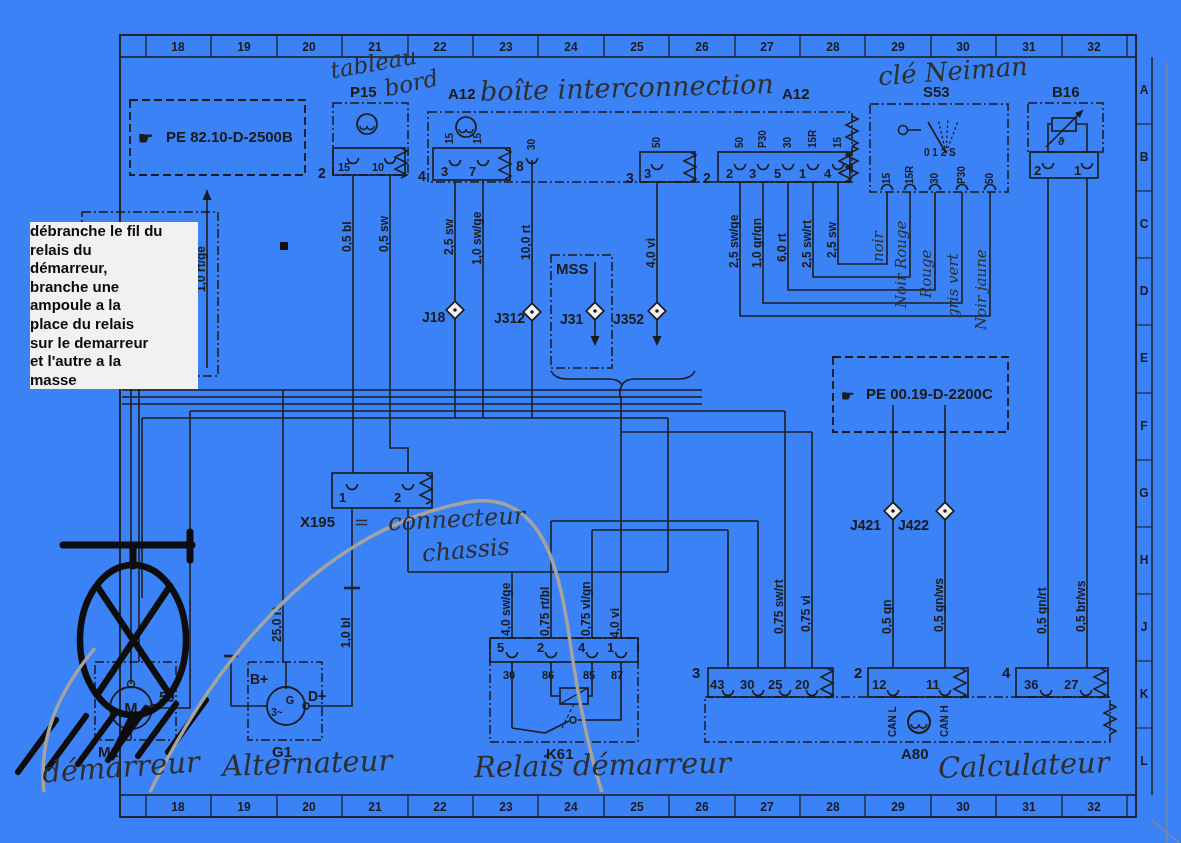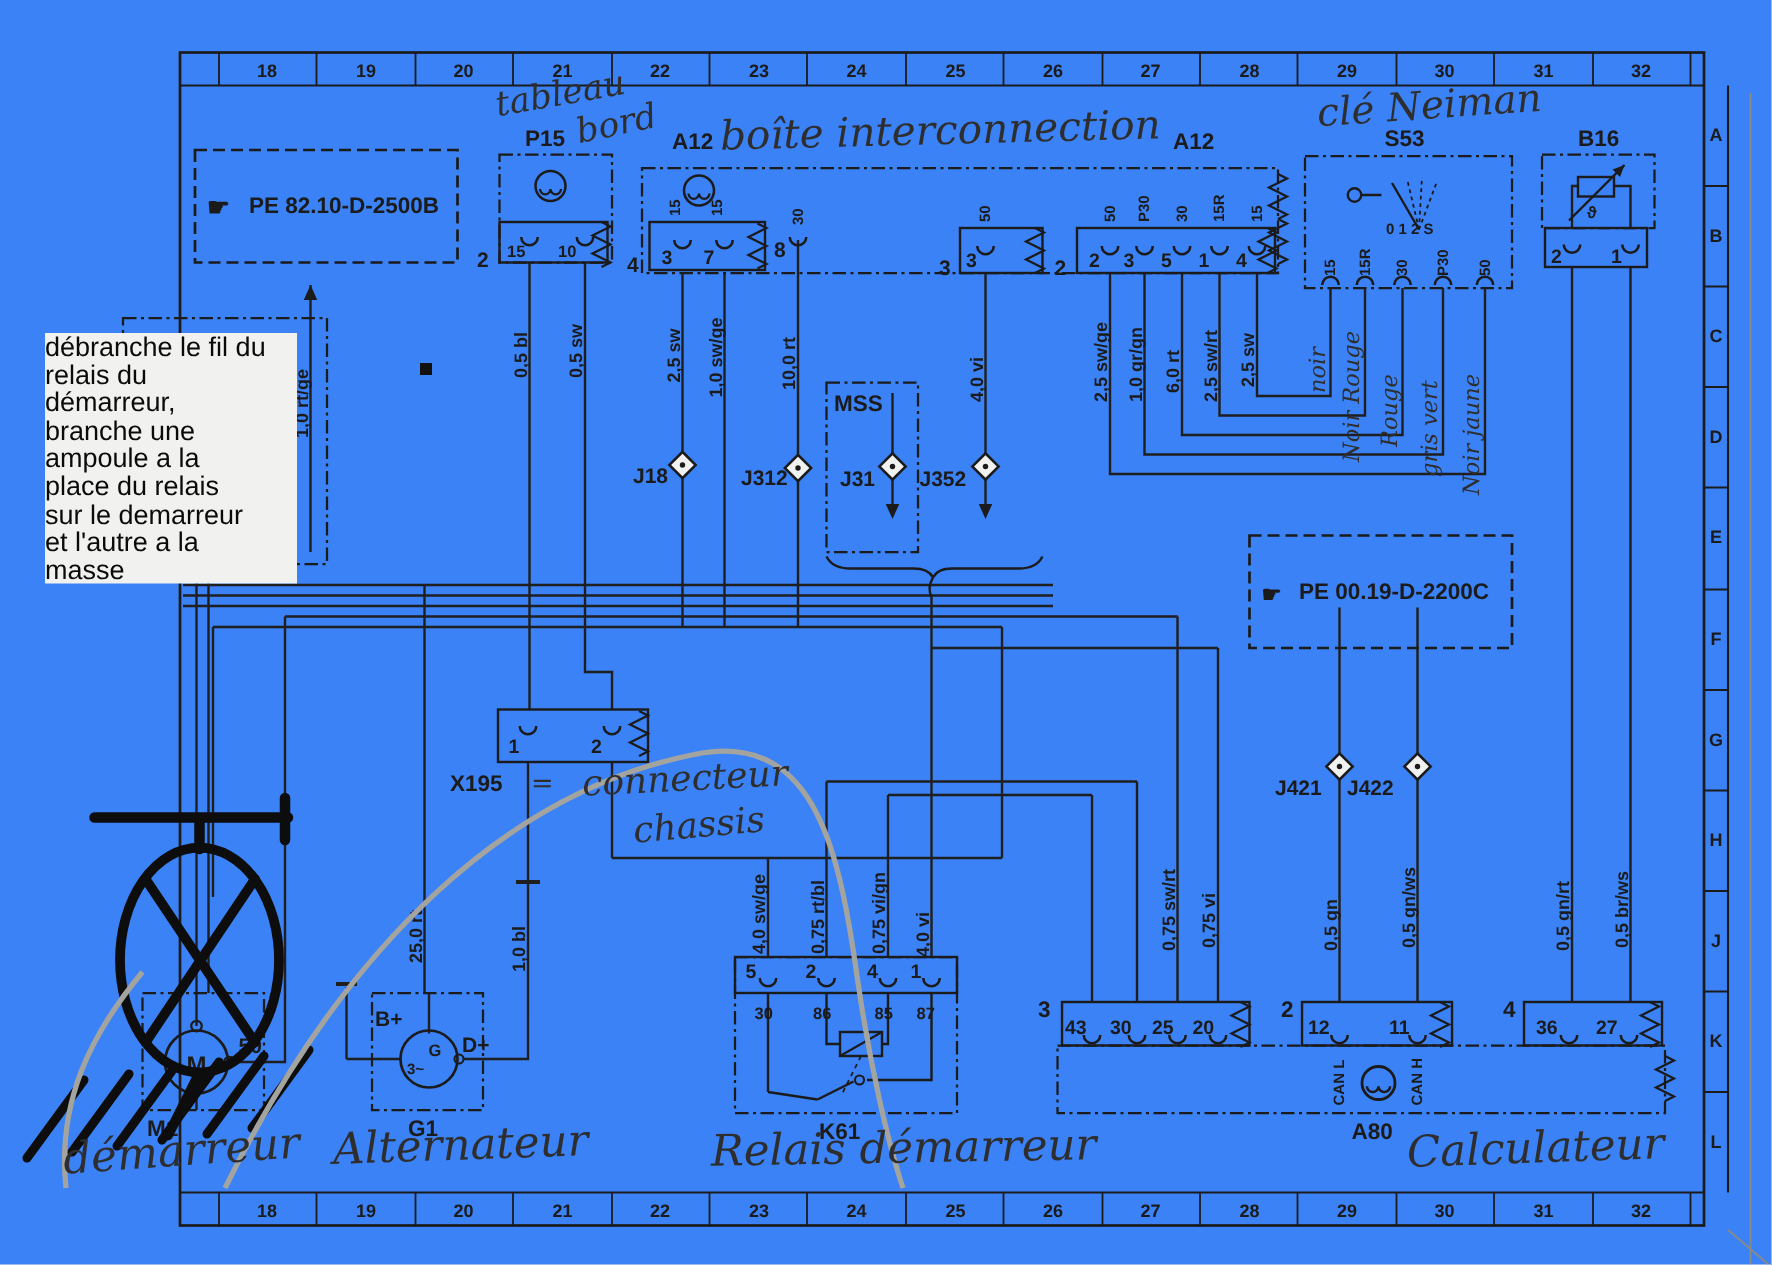--- a/index.html
+++ b/index.html
@@ -5,21 +5,21 @@
   html,body{margin:0;padding:0;background:#e8e8e6;}
   .stage{position:relative;width:1181px;height:843px;background:#3b82f6;overflow:hidden;
          font-family:"Liberation Sans",sans-serif;}
   .stage svg{position:absolute;left:0;top:0;}
   svg text{font-family:"Liberation Sans",sans-serif;font-weight:700;fill:#1b1b1b;}
   .t10{font-size:10px}.t11{font-size:11px}.t12{font-size:12px}.t13{font-size:13px}
   .t14{font-size:14px}.t15{font-size:15px}.t16{font-size:16px}.t17{font-size:17px}
   .hw{position:absolute;font-family:"DejaVu Serif",serif;font-style:italic;color:#2e2e2e;white-space:nowrap;}
   .vlab{position:absolute;font-family:"DejaVu Serif",serif;font-style:italic;color:#2e2e2e;
         white-space:nowrap;transform:rotate(-90deg);transform-origin:0 0;font-size:15px;}
-  .note{position:absolute;font-weight:normal;font-size:18px;line-height:18.6px;color:#0b0b0b;
+  .note{position:absolute;font-weight:bold;font-size:15px;line-height:18.6px;color:#0b0b0b;
         white-space:pre-line;background:#f1f1ef;}
 </style>
 </head>
 <body>
 
 <div class="stage">
 
 <svg width="1181" height="843" viewBox="0 0 1181 843">
 <defs>
   <path id="cup" d="M-5.5,0 A5.5,5.5 0 0 0 5.5,0" fill="none" stroke="#1b1b1b" stroke-width="1.7"></path>

